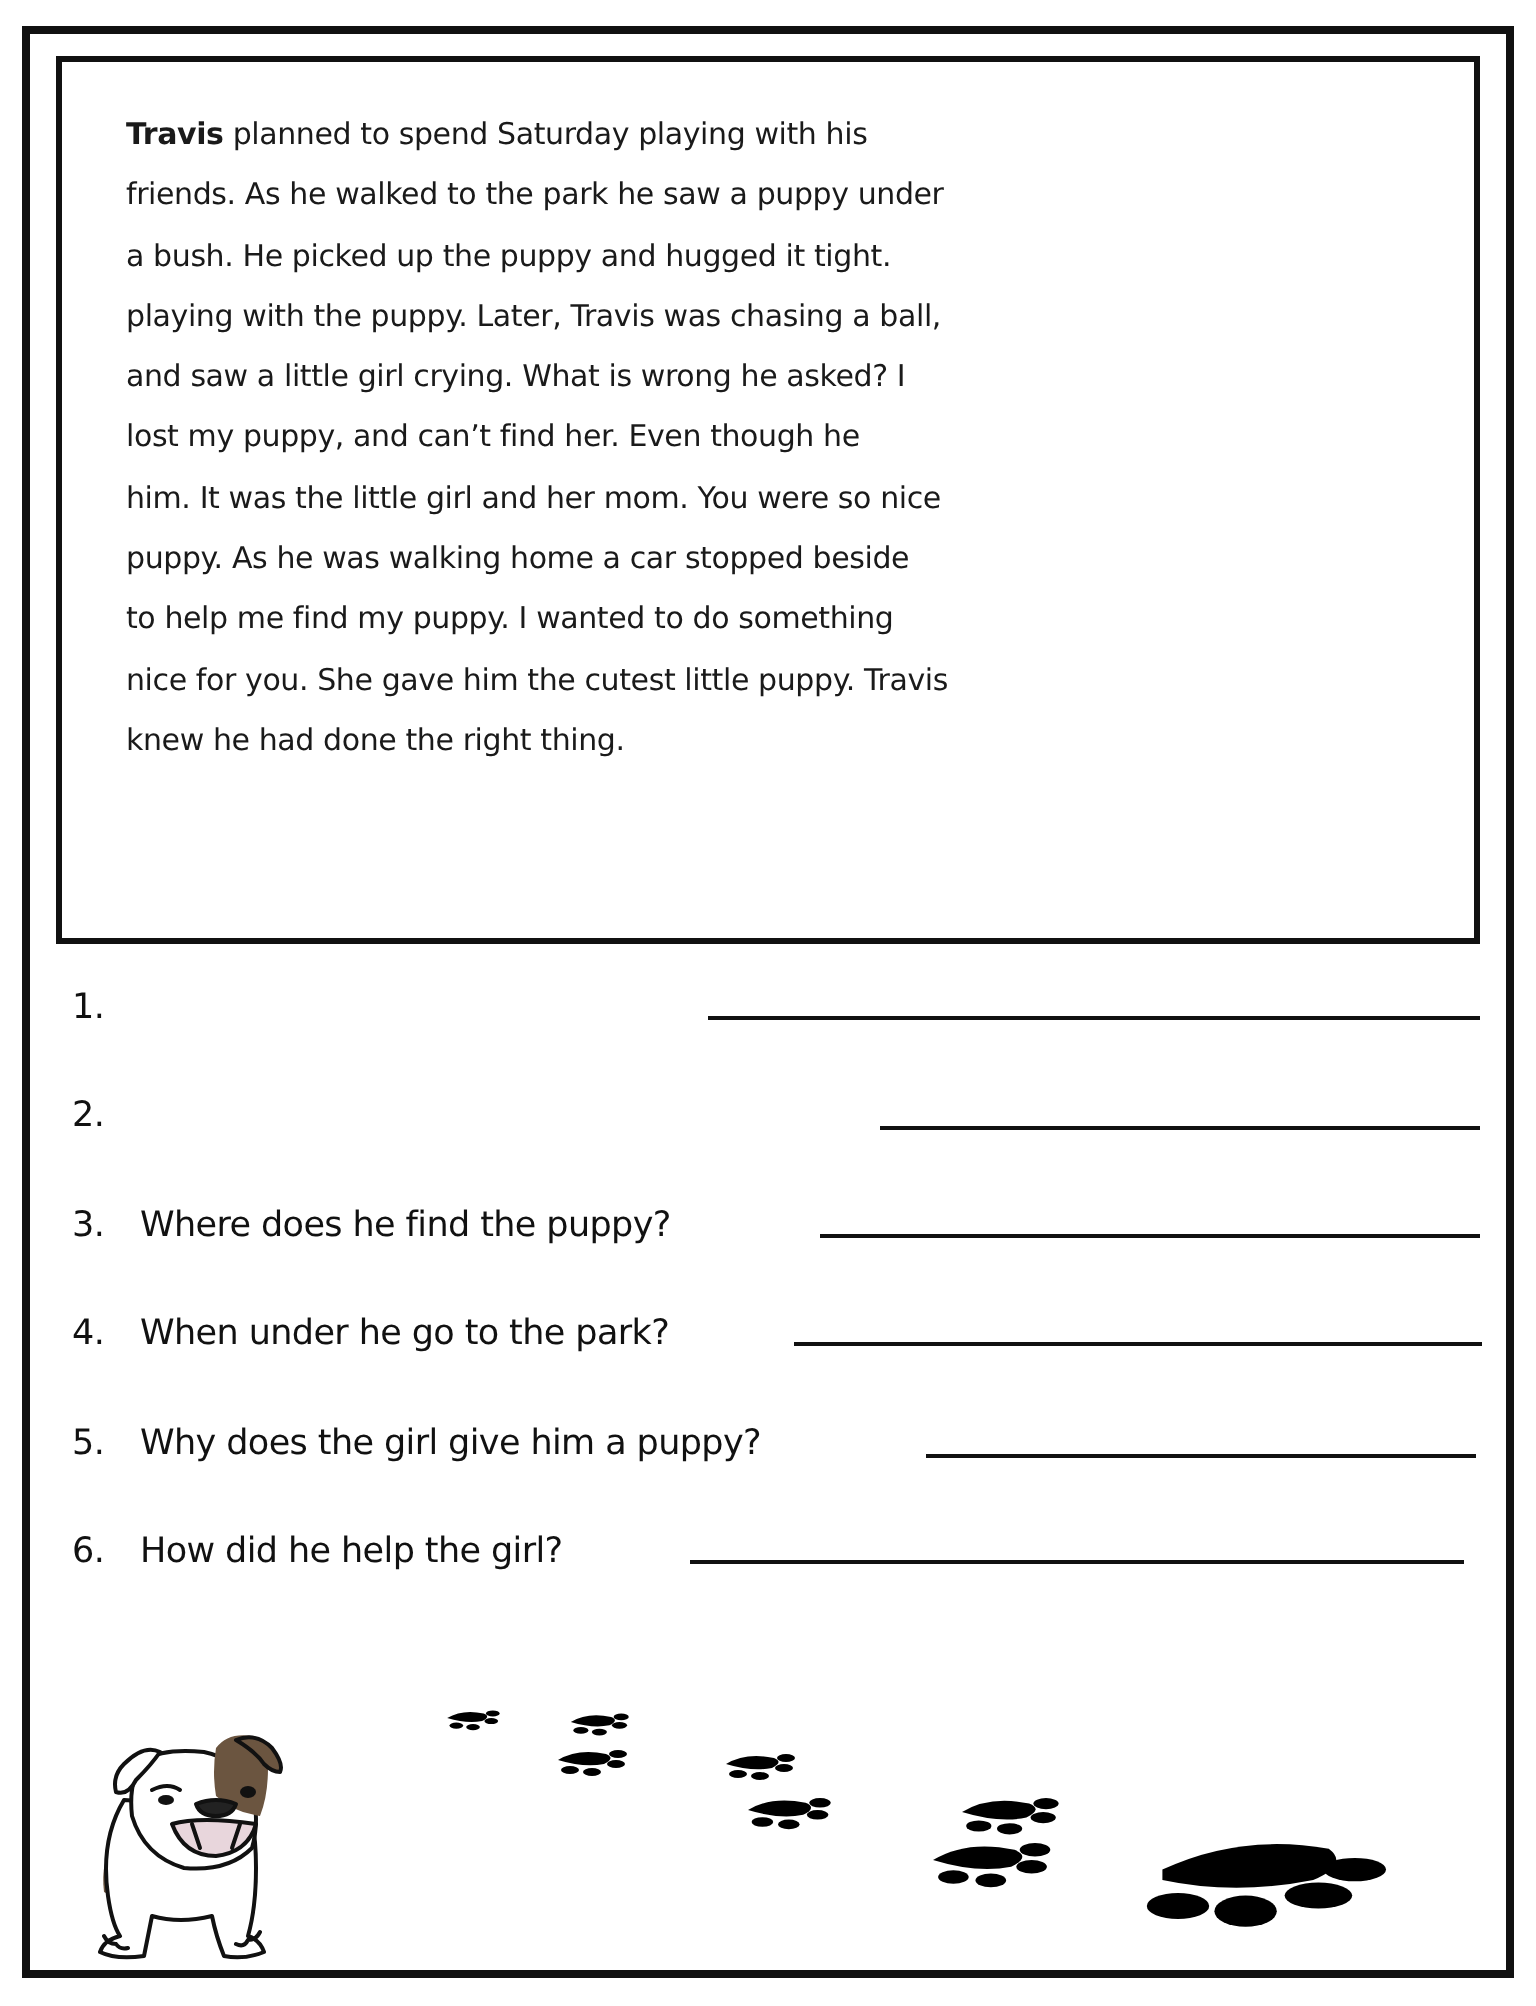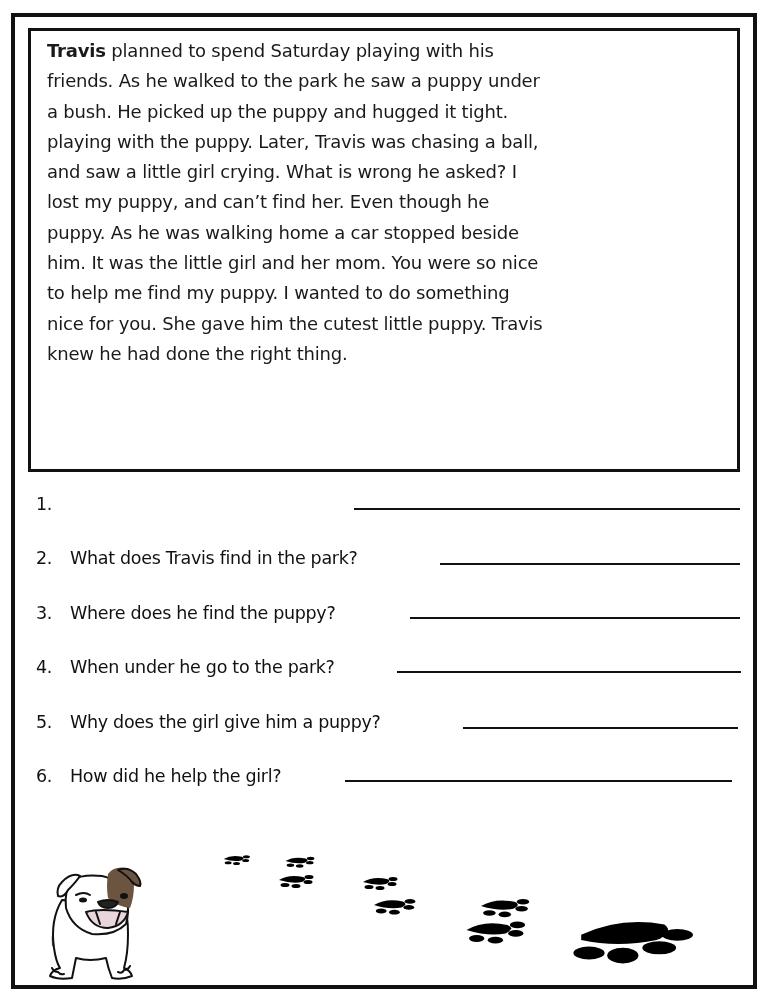--- a/index.html
+++ b/index.html
@@ -28,23 +28,23 @@
       width: 706px;
       height: 438px;
       border: 3px solid #111111;
       box-sizing: content-box;
     }
     .story-text {
       position: absolute;
       left: 47px;
       top: 36px;
       width: 690px;
-      margin: 0;
+      margin: 16px;
       font-family: "DejaVu Sans", sans-serif;
-      font-size: 18px;
+      font-size: 15px;
       line-height: 30.3px;
       color: #1a1a1a;
       letter-spacing: -0.2px;
     }
     .story-text .line {
       display: block;
       white-space: nowrap;
     }
     .story-text b {
       font-weight: bold;
@@ -86,36 +86,35 @@
 
 <div class="story-box"></div>
 
 <p class="story-text">
   <span class="line"><b>Travis</b><span> planned to spend Saturday playing with his</span></span>
   <span class="line">friends. As he walked to the park he saw a puppy under</span>
   <span class="line">a bush. He picked up the puppy and hugged it tight.</span>
   <span class="line">playing with the puppy. Later, Travis was chasing a ball,</span>
   <span class="line">and saw a little girl crying. What is wrong he asked? I</span>
   <span class="line">lost my puppy, and can’t find her. Even though he</span>
+  <span class="line">him. It was the little girl and her mom. You were so nice</span>
   <span class="line">puppy. As he was walking home a car stopped beside</span>
-  <span class="line">him. It was the little girl and her mom. You were so nice</span>
   <span class="line">to help me find my puppy. I wanted to do something</span>
   <span class="line">nice for you. She gave him the cutest little puppy. Travis</span>
   <span class="line">knew he had done the right thing.</span>
 </p>
 
 <div class="questions">
   <div class="question" style="top:488px;">
     <span class="num">1.</span>
   </div>
   <div class="question-answer" style="position:absolute;left:354px;top:508px;width:386px;border-bottom:2px solid #111;"></div>
 
   <div class="question" style="top:542px;">
     <span class="num">2.</span>
-    <span>What does Travis find in the park?</span>
   </div>
   <div class="question-answer" style="position:absolute;left:440px;top:563px;width:300px;border-bottom:2px solid #111;"></div>
 
   <div class="question" style="top:597px;">
     <span class="num">3.</span>
     <span>Where does he find the puppy?</span>
   </div>
   <div class="question-answer" style="position:absolute;left:410px;top:617px;width:330px;border-bottom:2px solid #111;"></div>
 
   <div class="question" style="top:651px;">

